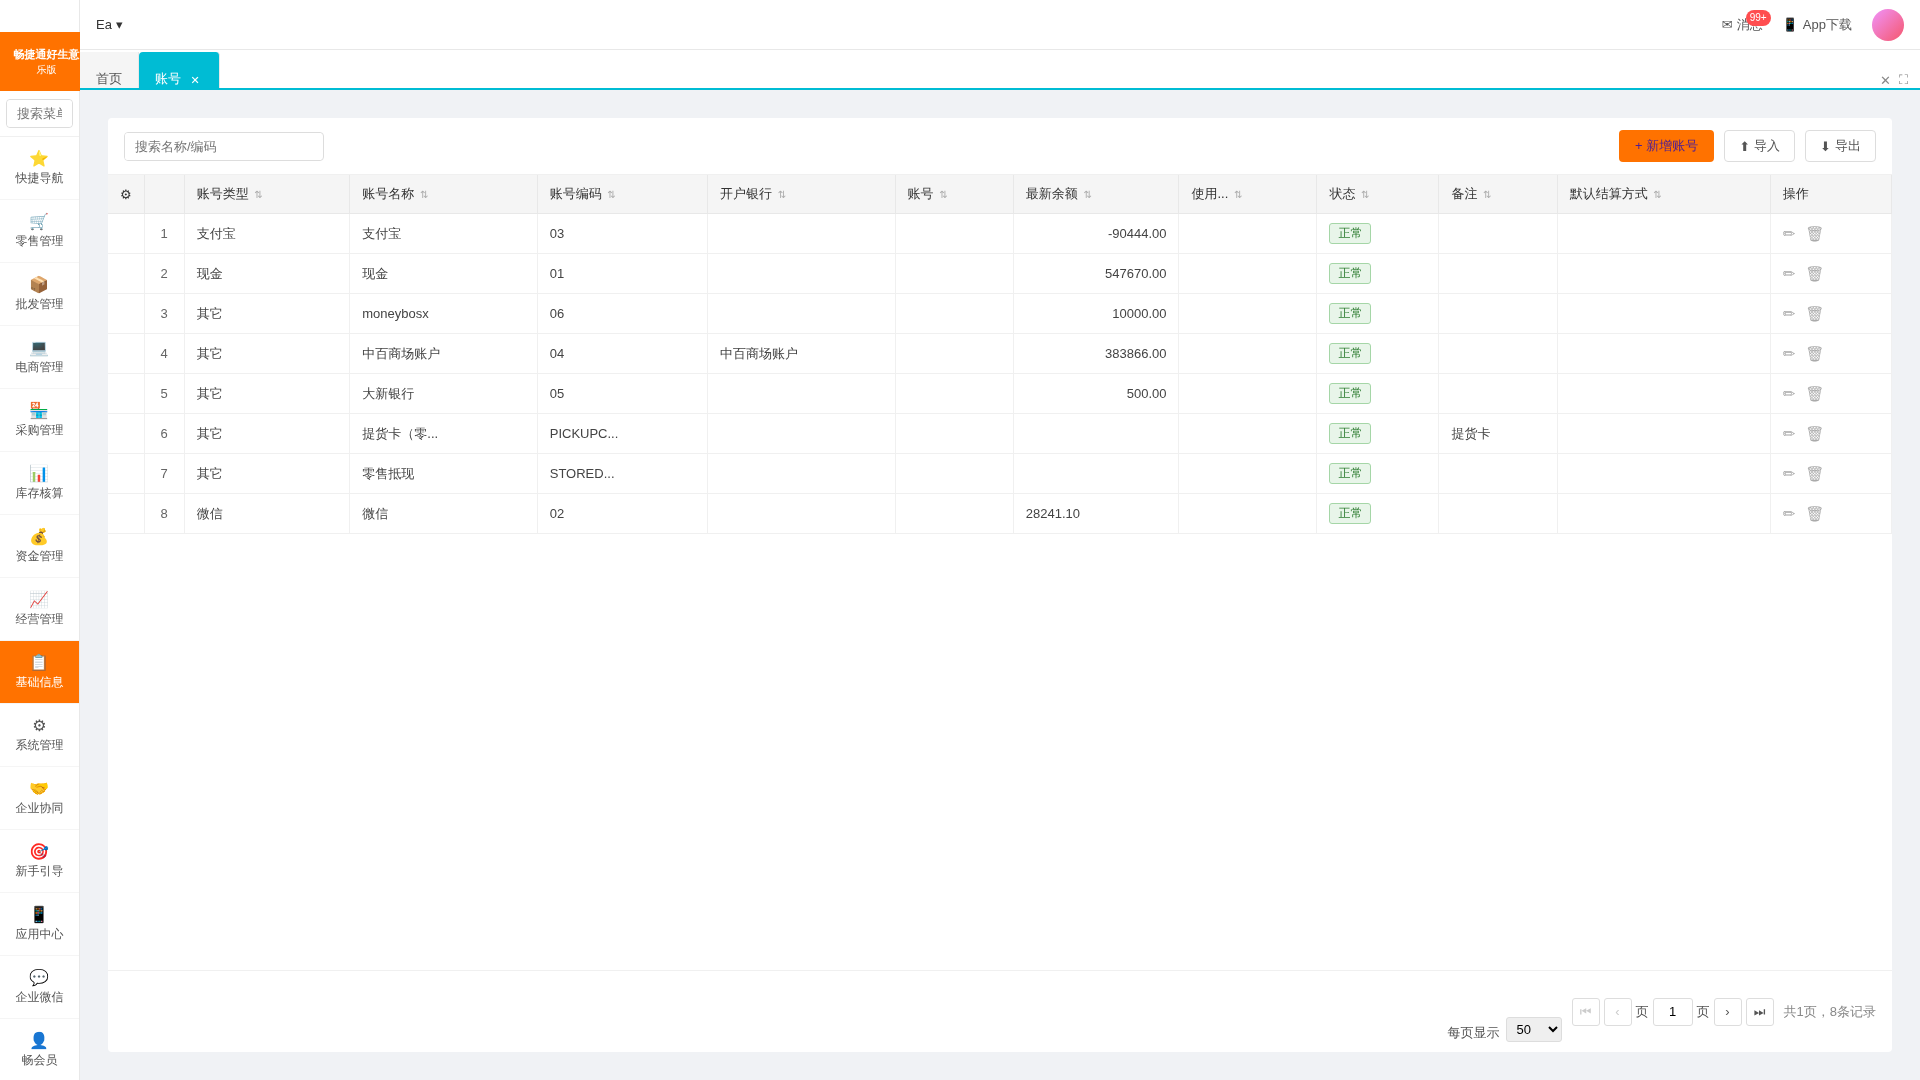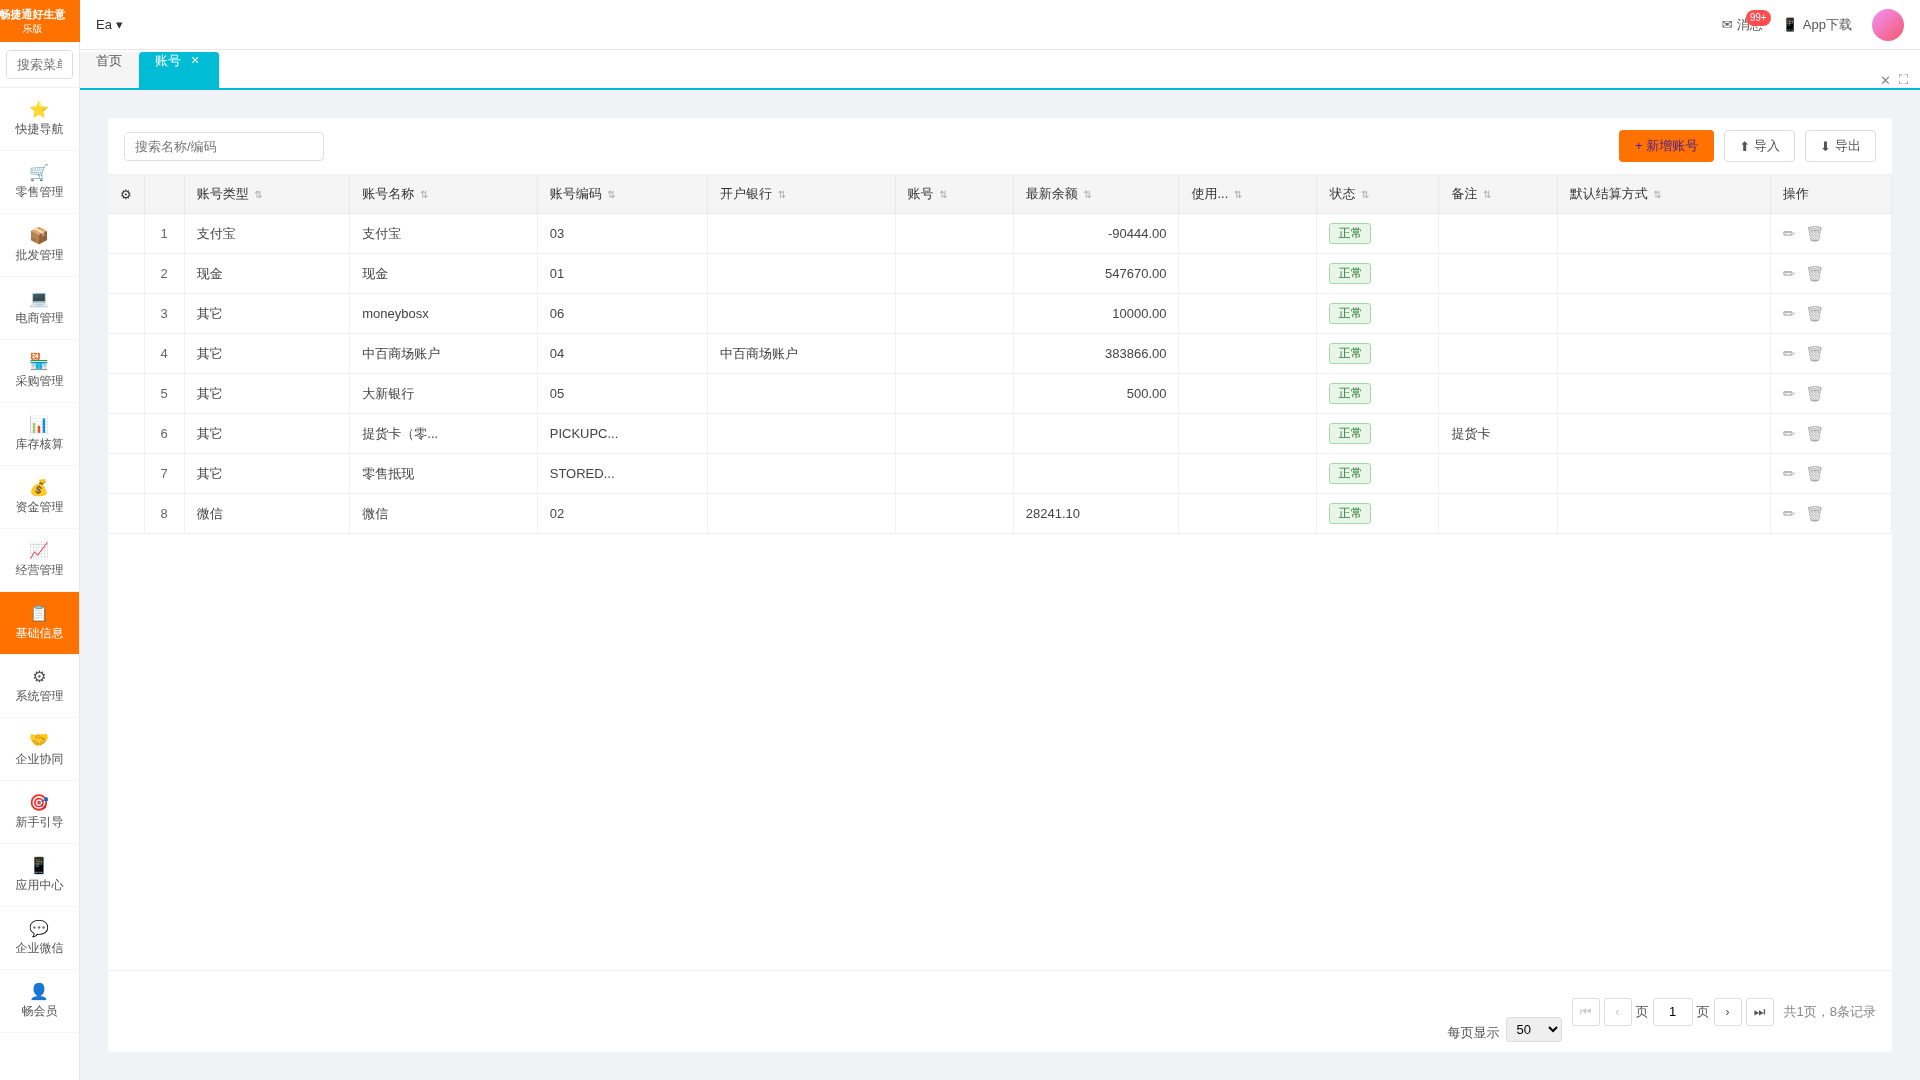--- a/index.html
+++ b/index.html
@@ -11,26 +11,27 @@
       background: #fff;
       display: flex;
       flex-direction: column;
       align-items: center;
       border-right: 1px solid #e8e8e8;
       flex-shrink: 0;
       height: 100%;
     }
     .sidebar-logo {
       width: 80px;
-      height: 42px;
+      height: 59px;
       background: #ff7200;
       display: flex;
       align-items: center;
-      justify-content: flex-start;
+      justify-content: flex-end;
       flex-shrink: 0;
+      margin-top: 32px;
     }
     .sidebar-logo-text {
       color: #fff;
       font-size: 11px;
       font-weight: bold;
       text-align: center;
       line-height: 1.3;
     }
     .sidebar-search {
       width: 100%;
@@ -148,21 +149,21 @@
       border-bottom: 2px solid #00bcd4;
       display: flex;
       align-items: flex-end;
       padding: 0 0 0 0;
       flex-shrink: 0;
     }
     .tab-item {
       height: 36px;
       padding: 0 16px;
       display: flex;
-      align-items: flex-start;
+      align-items: flex-end;
       gap: 6px;
       cursor: pointer;
       font-size: 13px;
       color: #555;
       border-right: 1px solid #e8e8e8;
       background: #f5f5f5;
     }
     .tab-item.active {
       background: #00bcd4;
       color: #fff;

